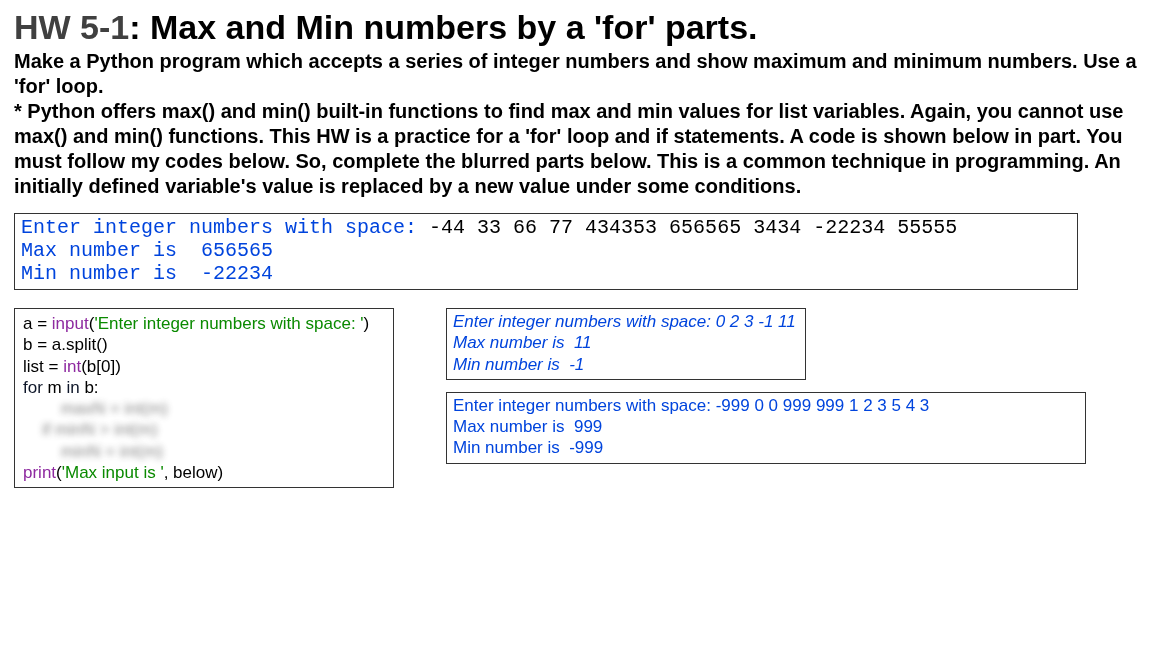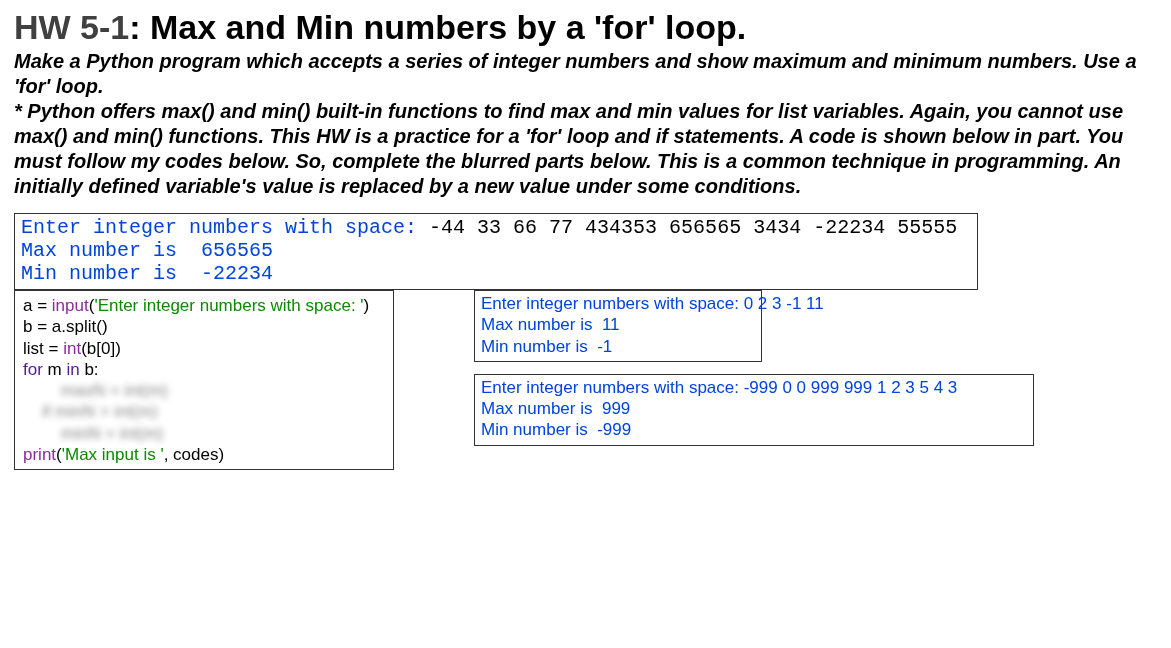--- a/index.html
+++ b/index.html
@@ -21,53 +21,53 @@
     font-weight: 700;
     margin: 0 0 2px 0;
   }
   .title-red { color: #404040; }
   .title-black { color: #000; }
   .desc {
     font-size: 20px;
     font-weight: 700;
     line-height: 1.25;
     margin: 0 0 14px 0;
-    font-style: italic;
   }
   .terminal-wide {
     border: 1px solid #333;
     font-family: "Courier New", monospace;
     font-size: 20px;
     line-height: 1.15;
     padding: 2px 8px 4px 6px;
     white-space: pre;
-    width: 964px;
+    margin-bottom: 18px;
+    width: 1064px;
     box-sizing: border-box;
   }
   .terminal-wide .prompt-blue { color: #0044dd; }
   .terminal-wide .input-black { color: #000; }
   .row {
     display: flex;
     align-items: flex-start;
-    gap: 80px;
+    gap: 52px;
   }
   .code-box {
     border: 1px solid #333;
     padding: 4px 8px 4px 8px;
     font-family: Arial, Helvetica, sans-serif;
     font-size: 17px;
     line-height: 1.25;
     width: 380px;
     box-sizing: border-box;
   }
   .code-box .line { white-space: pre; }
   .c-black { color: #000; }
   .c-purple { color: #8e2aa0; }
   .c-green { color: #0a8a00; }
-  .c-orange { color: #4c1d95; }
+  .c-orange { color: #0f172a; }
   .blurred {
     display: inline-block;
     filter: blur(3px);
     opacity: 0.6;
     color: #333;
   }
   .right-col {
     display: flex;
     flex-direction: column;
     gap: 12px;
@@ -75,49 +75,49 @@
   .out-box {
     border: 1px solid #333;
     font-family: Arial, Helvetica, sans-serif;
     font-size: 17px;
     line-height: 1.25;
     color: #0044dd;
     padding: 2px 6px 4px 6px;
     white-space: pre;
     box-sizing: border-box;
   }
-  .out-box.small1 { width: 288px; }
-  .out-box.small2 { width: 560px; }
+  .out-box.small1 { width: 360px; font-style: italic; }
+  .out-box.small2 { width: 640px; }
 </style>
 </head>
 <body>
 
 <div class="page">
 
   <h1 class="title-line">
-    <span class="title-red">HW 5-1</span><span class="title-black">: </span><span class="title-black">Max and Min numbers by a 'for' loop.</span>
+    <span class="title-red">HW 5-1</span><span class="title-black">: </span><span class="title-black">Max and Min numbers by a 'for' parts.</span>
   </h1>
 
   <p class="desc">Make a Python program which accepts a series of integer numbers and show maximum and minimum numbers. Use a 'for' loop.<br>* Python offers max() and min() built-in functions to find max and min values for list variables. Again, you cannot use max() and min() functions. This HW is a practice for a 'for' loop and if statements. A code is shown below in part. You must follow my codes below. So, complete the blurred parts below. This is a common technique in programming. An initially defined variable's value is replaced by a new value under some conditions.</p>
 
   <div class="terminal-wide"><span class="prompt-blue">Enter integer numbers with space: </span><span class="input-black">-44 33 66 77 434353 656565 3434 -22234 55555</span>
 <span class="prompt-blue">Max number is  656565</span>
 <span class="prompt-blue">Min number is  -22234</span></div>
 
   <div class="row">
 
     <div class="code-box">
       <div class="line"><span class="c-black">a = </span><span class="c-purple">input</span><span class="c-black">(</span><span class="c-green">'Enter integer numbers with space: '</span><span class="c-black">)</span></div>
       <div class="line c-black">b = a.split()</div>
       <div class="line"><span class="c-black">list = </span><span class="c-purple">int</span><span class="c-black">(b[0])</span></div>
       <div class="line"><span class="c-orange">for</span><span class="c-black"> m </span><span class="c-orange">in</span><span class="c-black"> b:</span></div>
       <div class="line"><span class="blurred">        maxN = int(m)</span></div>
       <div class="line"><span class="blurred">    if minN &gt; int(m)</span></div>
       <div class="line"><span class="blurred">        minN = int(m)</span></div>
-      <div class="line"><span class="c-purple">print</span><span class="c-black">(</span><span class="c-green">'Max input is '</span><span class="c-black">, codes)</span></div>
+      <div class="line"><span class="c-purple">print</span><span class="c-black">(</span><span class="c-green">'Max input is '</span><span class="c-black">, below)</span></div>
     </div>
 
     <div class="right-col">
       <div class="out-box small1"><span>Enter integer numbers with space: 0 2 3 -1 11</span>
 <span>Max number is  11</span>
 <span>Min number is  -1</span></div>
 
       <div class="out-box small2"><span>Enter integer numbers with space: -999 0 0 999 999 1 2 3 5 4 3</span>
 <span>Max number is  999</span>
 <span>Min number is  -999</span></div>

